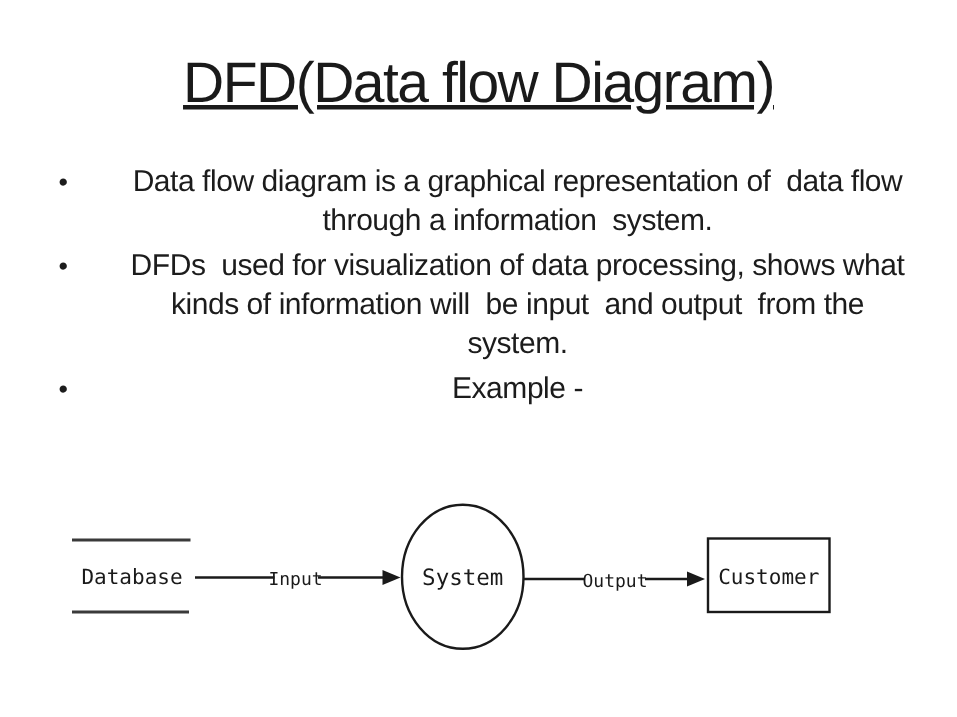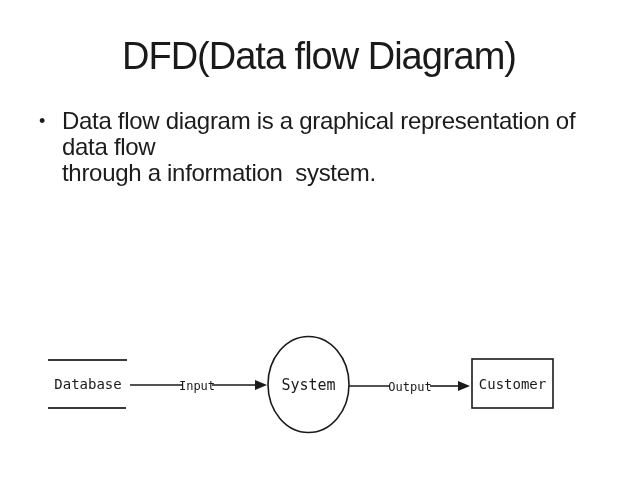--- a/index.html
+++ b/index.html
@@ -18,36 +18,38 @@
     position: absolute;
     top: 33px; left: 0; right: 0;
     margin: 0;
     text-align: center;
     font-size: 38px;
     font-weight: 400;
     letter-spacing: -1px;
     line-height: 46px;
     color: #1a1a1a;
     white-space: nowrap;
+    text-decoration: underline;
   }
   .bullet-list {
     position: absolute;
     top: 108px; left: 38px; right: 10px;
     margin: 0; padding: 0;
     list-style: none;
   }
   .bullet-list li {
     position: relative;
     margin: 0 0 4px 0;
     padding-left: 24px;
-    font-size: 24px;
+    font-size: 20px;
     line-height: 26px;
     letter-spacing: -0.3px;
     color: #1c1c1c;
     white-space: pre-wrap;
+    text-align: center;
   }
   .bullet-list li::before {
     content: "\2022";
     position: absolute;
     left: 1px; top: 0;
     font-size: 18px;
     color: #1c1c1c;
   }
   .dfd-diagram {
     position: absolute;
@@ -64,20 +66,24 @@
 </head>
 <body>
 
 <div class="slide">
 
   <h1 class="slide-title">DFD(Data flow Diagram)</h1>
 
   <ul class="bullet-list">
       <li>Data flow diagram is a graphical representation of  data flow
 through a information  system.</li>
+      <li>DFDs  used for visualization of data processing, shows what
+kinds of information will  be input  and output  from the
+system.</li>
+      <li>Example -</li>
     </ul>
 
   <svg class="dfd-diagram" viewBox="0 330 638 148" xmlns="http://www.w3.org/2000/svg">
 
     <g>
       <line x1="48" y1="360" x2="127" y2="360" stroke="#3a3a3a" stroke-width="2"></line>
       <line x1="48" y1="408" x2="126" y2="408" stroke="#3a3a3a" stroke-width="2"></line>
       <text x="88" y="389" text-anchor="middle" class="node-label">Database</text>
     </g>
 

